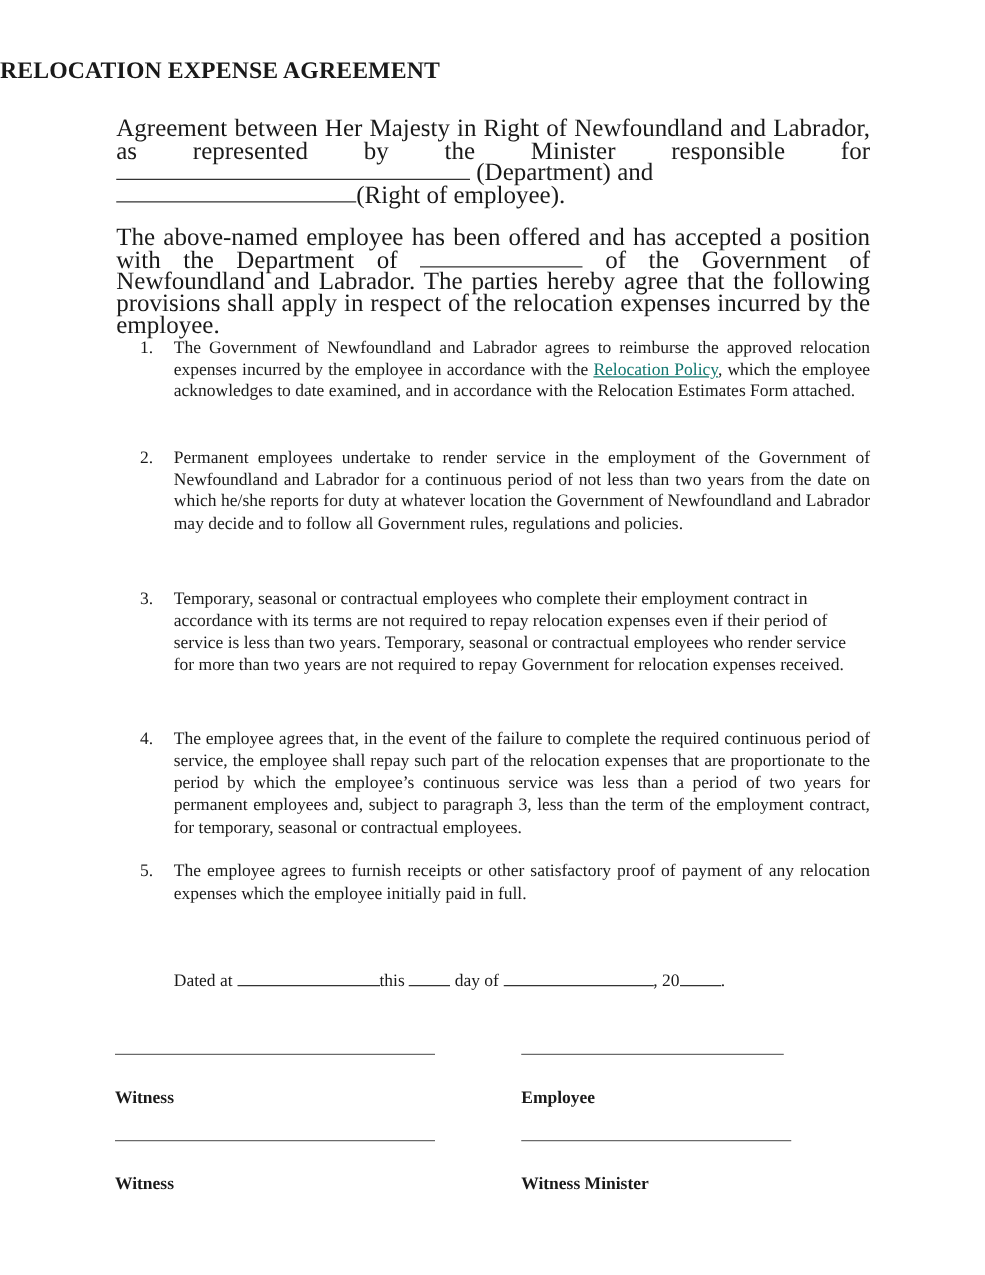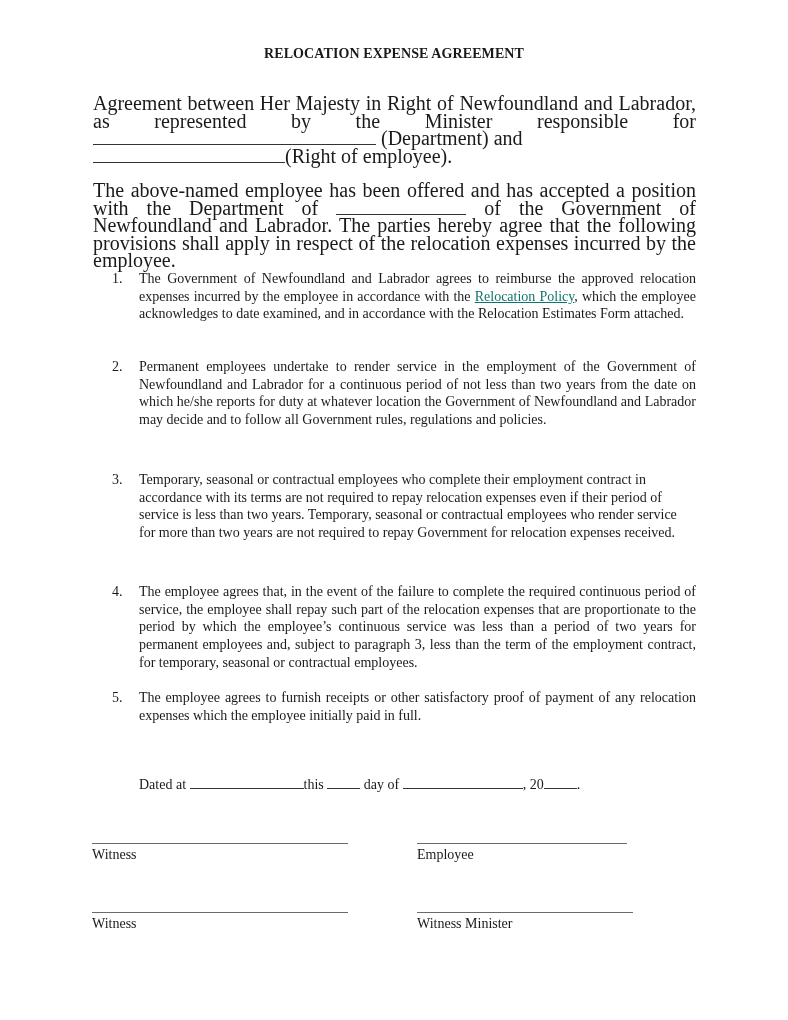--- a/index.html
+++ b/index.html
@@ -2,35 +2,35 @@
 <html><head>
 <meta charset="utf-8">
 <style>
   html, body { margin: 0; padding: 0; background: #ffffff; }
   body {
     width: 788px; height: 1020px; position: relative; overflow: hidden;
     font-family: "Liberation Serif", "DejaVu Serif", serif;
     color: #1a1a1a;
   }
   .title {
-    position: absolute; left: 0; top: 46px; width: 788px; text-align: center;
-    font-weight: bold; font-size: 14px; letter-spacing: 0.1px;
+    position: absolute; left: 0; top: 46px; width: 788px; 
+    font-weight: bold; font-size: 19px; letter-spacing: 0.1px;
   }
   .para {
     position: absolute; left: 93px; width: 603px;
     font-size: 20px; line-height: 17.6px; text-align: justify;
   }
   .blank { display: inline-block; border-bottom: 1px solid #333; height: 12px; vertical-align: baseline; }
   .item { position: absolute; left: 112px; width: 584px; font-size: 14px; line-height: 17.7px; }
   .item .num { position: absolute; left: 0; top: 0; }
   .item .txt { margin-left: 27px; text-align: justify; }
   .link { color: #0f766e; text-decoration: underline; }
   .dated { position: absolute; left: 139px; top: 776px; font-size: 14px; }
   .sigline { position: absolute; height: 1px; background: #6a6a6a; }
-  .siglabel { position: absolute; font-weight: normal; font-size: 14px; }
+  .siglabel { position: absolute; font-weight: bold; font-size: 14px; margin-top: 24px; }
 </style>
 </head>
 <body>
 
 <div>
 
   <div class="title">RELOCATION EXPENSE AGREEMENT</div>
 
   <div class="para" style="top:95px;">
     <span>Agreement between Her Majesty in Right of Newfoundland and Labrador, as represented by the Minister responsible for</span>

